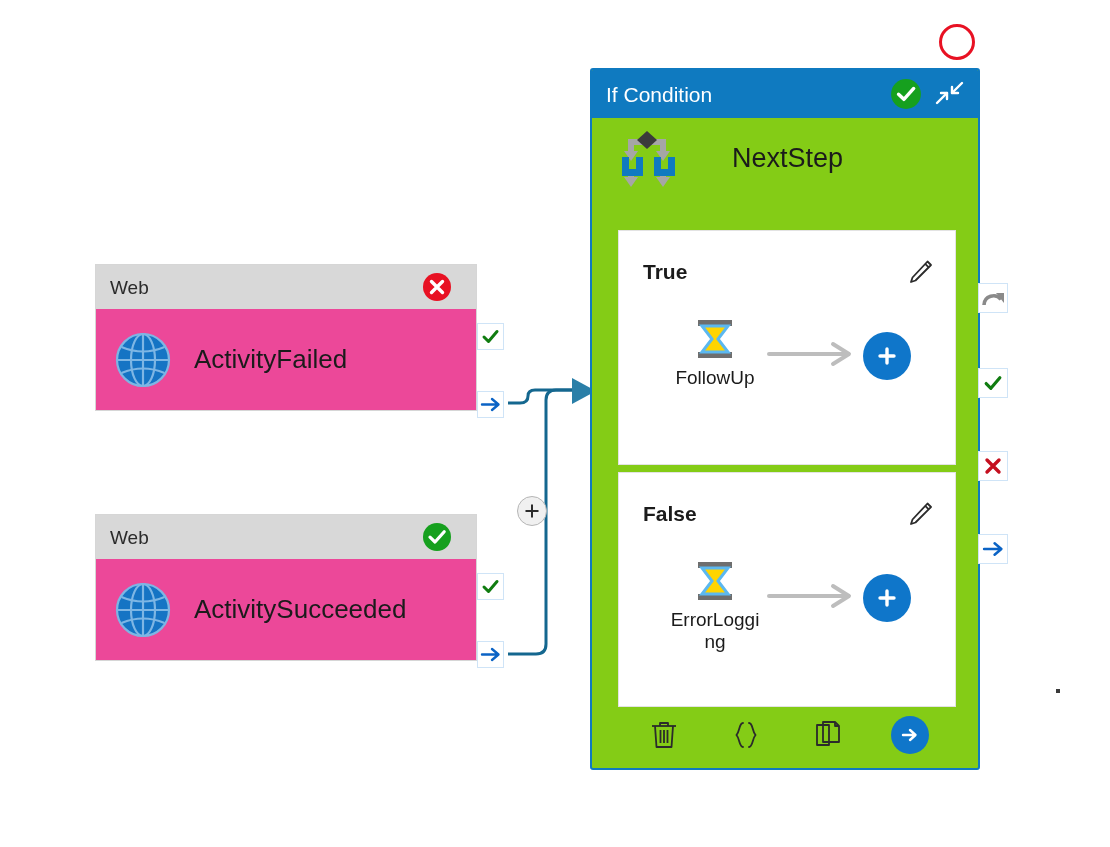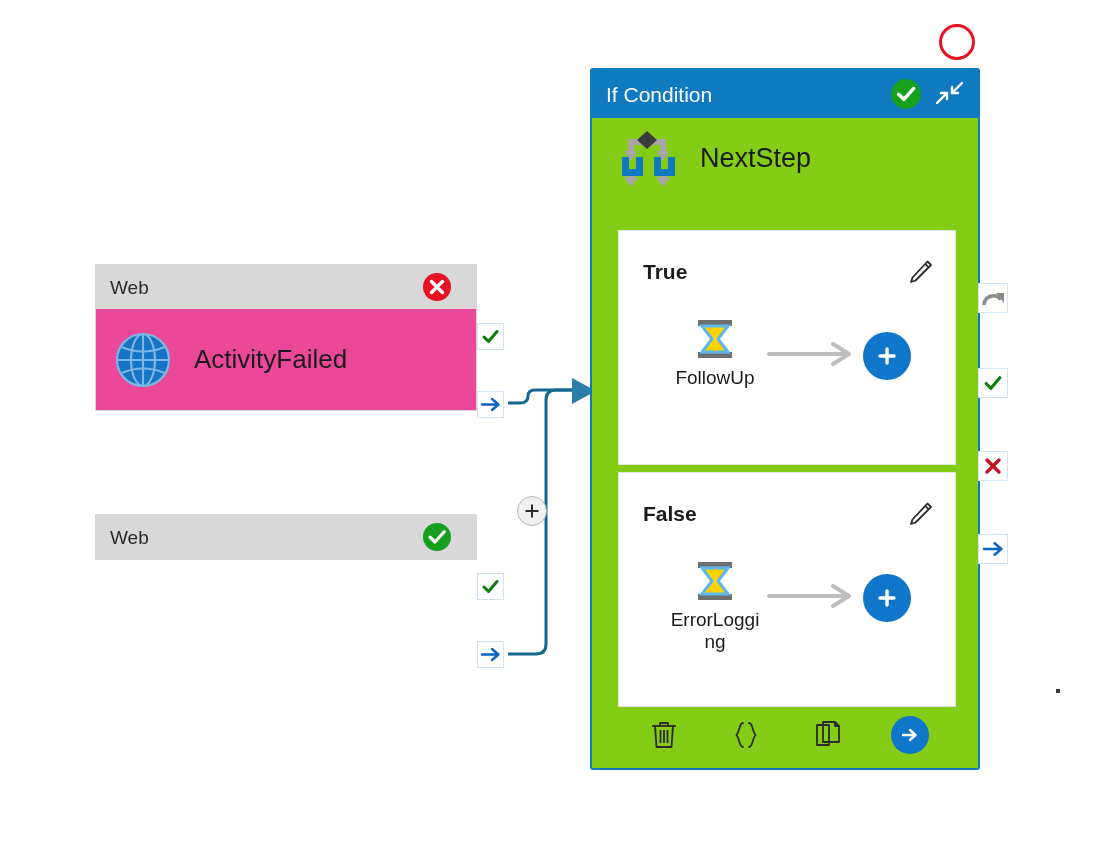--- a/index.html
+++ b/index.html
@@ -112,20 +112,21 @@
     display: flex;
     align-items: center;
     gap: 10px;
   }
   .ifc-subheader {
     height: 82px;
     display: flex;
     align-items: center;
     padding-left: 24px;
     box-sizing: border-box;
+    gap: 32px;
   }
   .ifc-activity-name {
     font-size: 27px;
     color: #1b1b1b;
     margin-left: 22px;
     line-height: 1.1;
   }
 
   .branch {
     position: absolute;
@@ -334,20 +335,34 @@
   </div>
 
   <div class="activity-card" style="left:95px; top:514px;">
     <div class="activity-header">
       <span class="activity-header-title">Web</span>
 
       <svg class="badge" viewBox="0 0 30 30">
         <circle cx="15" cy="15" r="14" fill="#16a01e"></circle>
         <path d="M8 15.2 L13 20 L22.2 9.8" stroke="#ffffff" stroke-width="3.2" fill="none" stroke-linecap="round" stroke-linejoin="round"></path>
       </svg>
+    </div>
+    <div class="activity-body">
+      <svg class="globe-icon" viewBox="0 0 58 58">
+        <circle cx="29" cy="29" r="26" fill="#1574c4"></circle>
+        <g fill="none" stroke="#7db6e4" stroke-width="2.2">
+          <circle cx="29" cy="29" r="26"></circle>
+          <ellipse cx="29" cy="29" rx="12" ry="26"></ellipse>
+          <line x1="3" y1="29" x2="55" y2="29"></line>
+          <path d="M7.5 16 Q29 25 50.5 16"></path>
+          <path d="M7.5 42 Q29 33 50.5 42"></path>
+          <line x1="29" y1="3" x2="29" y2="55"></line>
+        </g>
+      </svg>
+      <span class="activity-name">ActivitySucceeded</span>
     </div>
     <div class="stub" style="left:381px; top:58px;">
       <svg width="19" height="19" viewBox="0 0 19 19">
         <path d="M3 10 L7.5 14.5 L16 4.5" stroke="#107c10" stroke-width="3" fill="none" stroke-linecap="round" stroke-linejoin="round"></path>
       </svg>
     </div>
     <div class="stub" style="left:381px; top:126px;">
       <svg width="21" height="19" viewBox="0 0 21 19">
         <path d="M2 9.5 L18 9.5 M12 4 L18.5 9.5 L12 15" stroke="#0b63c5" stroke-width="2.4" fill="none" stroke-linecap="round" stroke-linejoin="round"></path>
       </svg>

